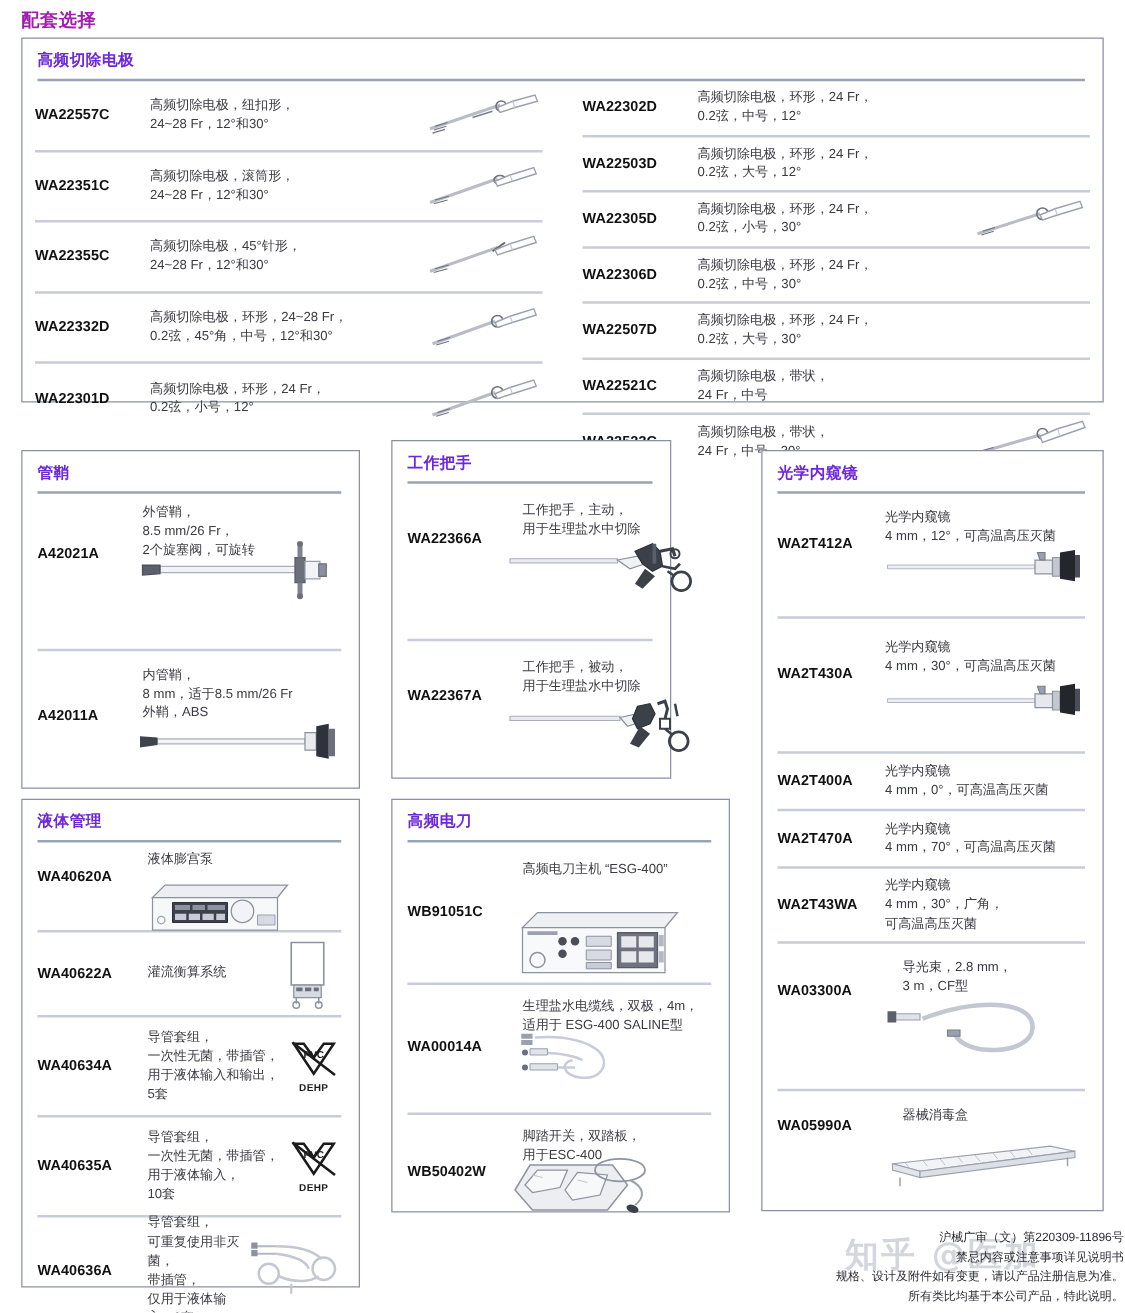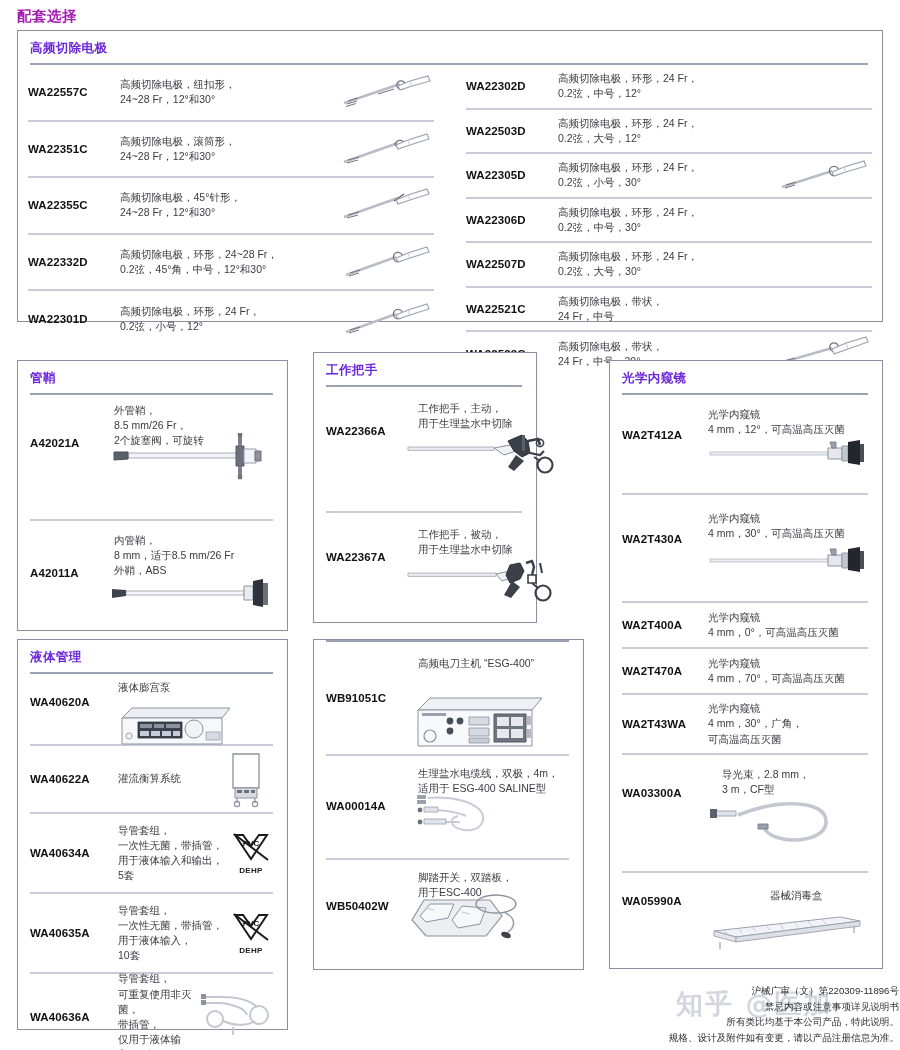--- a/index.html
+++ b/index.html
@@ -452,21 +452,21 @@
           <svg class="ill" width="160" height="58" viewBox="0 0 160 58">
             <path d="M30 22 C 70 6, 120 6, 118 30 C 116 52, 62 52, 56 34" fill="none" stroke="#c3c7d0" stroke-width="3.6"></path>
             <rect x="8" y="18" width="20" height="5" fill="#dfe2e8" stroke="#9aa0ad" stroke-width=".9"></rect>
             <rect x="2" y="16" width="7" height="9" fill="#5c606c"></rect>
             <rect x="50" y="31" width="10" height="5" fill="#9aa0ad" stroke="#777c89" stroke-width=".9"></rect>
           </svg>
         </div>
       </div>
 
       <div class="row nb" style="height:96px;display:block;padding-top:12px;">
-        <div style="display:flex;align-items:center;gap:48px;">
+        <div style="display:flex;align-items:flex-start;">
           <div class="code" style="width:78px;padding-top:10px;">WA05990A</div>
           <div class="desc" style="padding-left:22px;">器械消毒盒</div>
         </div>
         <div style="padding-left:86px;margin-top:2px;">
           <svg class="ill" width="160" height="44" viewBox="0 0 160 44">
             <polygon points="6,22 132,8 152,12 28,28" fill="#f2f3f6" stroke="#9aa0ad" stroke-width="1"></polygon>
             <polygon points="6,22 28,28 28,33 6,27" fill="#e3e5ea" stroke="#9aa0ad" stroke-width=".9"></polygon>
             <polygon points="28,28 152,12 152,17 28,33" fill="#dcdfe6" stroke="#9aa0ad" stroke-width=".9"></polygon>
             <g stroke="#b3b8c3" stroke-width=".7">
               <line x1="16" y1="21" x2="20" y2="26"></line>
@@ -588,20 +588,21 @@
             <path d="M34 38 L34 46" stroke="#c3c7d0" stroke-width="1.8"></path>
             <rect x="2" y="5" width="5" height="5" fill="#8d929f"></rect>
             <rect x="2" y="11" width="5" height="5" fill="#8d929f"></rect>
           </svg>
         </div>
       </div>
     </div>
   </div>
 
   <div class="panel mid" id="sec-hf">
+    <div class="panel-head">高频电刀</div>
     <div class="panel-head-rule"></div>
     <div class="panel-body">
 
       <div class="row" style="height:114px;display:block;padding-top:14px;">
         <div style="display:flex;align-items:flex-start;">
           <div class="code" style="width:78px;padding-top:36px;">WB91051C</div>
           <div class="desc" style="padding-left:14px;">高频电刀主机 “ESG-400”</div>
         </div>
         <div style="padding-left:88px;margin-top:-12px;">
           <svg class="ill" width="140" height="62" viewBox="0 0 140 62">
@@ -669,17 +670,17 @@
         </div>
       </div>
     </div>
   </div>
 
   <div class="watermark">知乎 @医加</div>
 
   <div class="footer">
     <div>沪械广审（文）第220309-11896号</div>
     <div>禁忌内容或注意事项详见说明书</div>
+    <div>规格、设计及附件如有变更，请以产品注册信息为准。</div>
     <div>所有类比均基于本公司产品，特此说明。</div>
-    <div>规格、设计及附件如有变更，请以产品注册信息为准。</div>
   </div>
 
 </div>
 
 </body></html>

